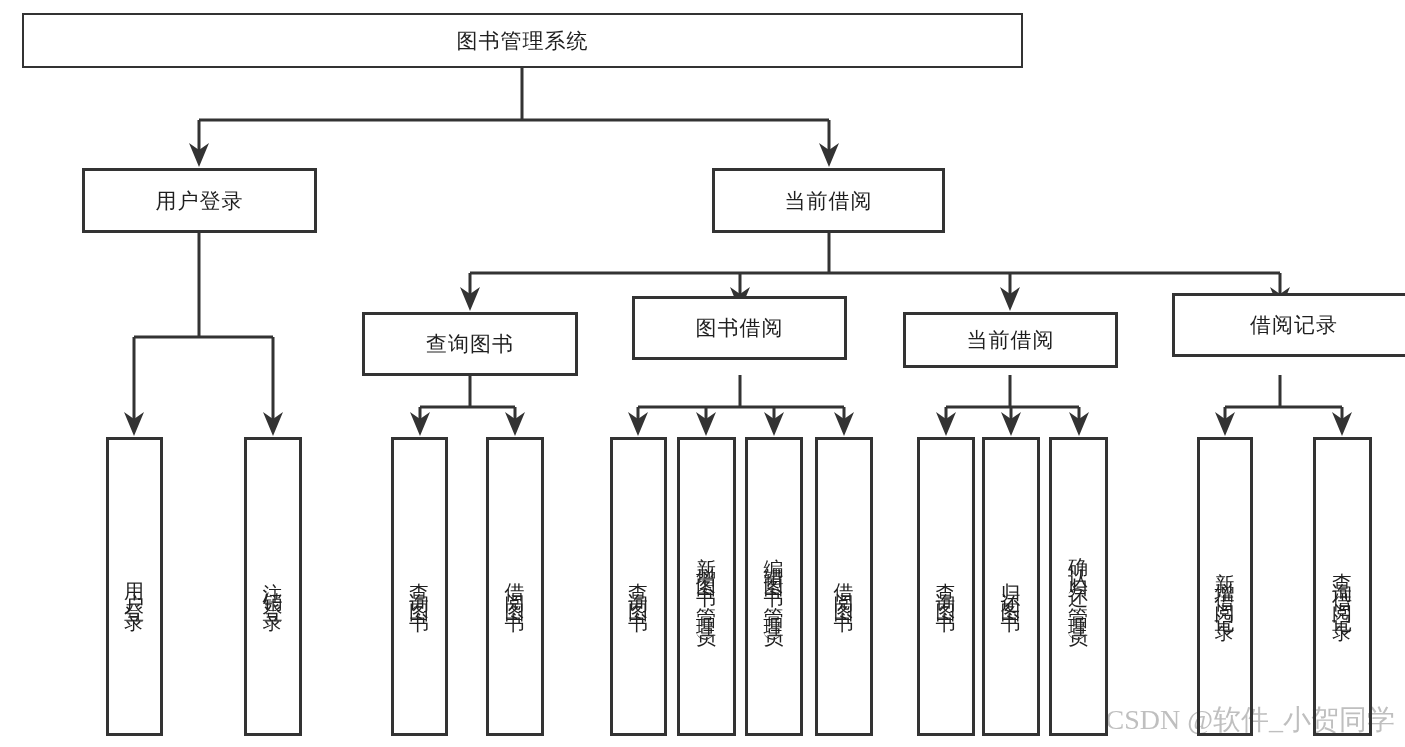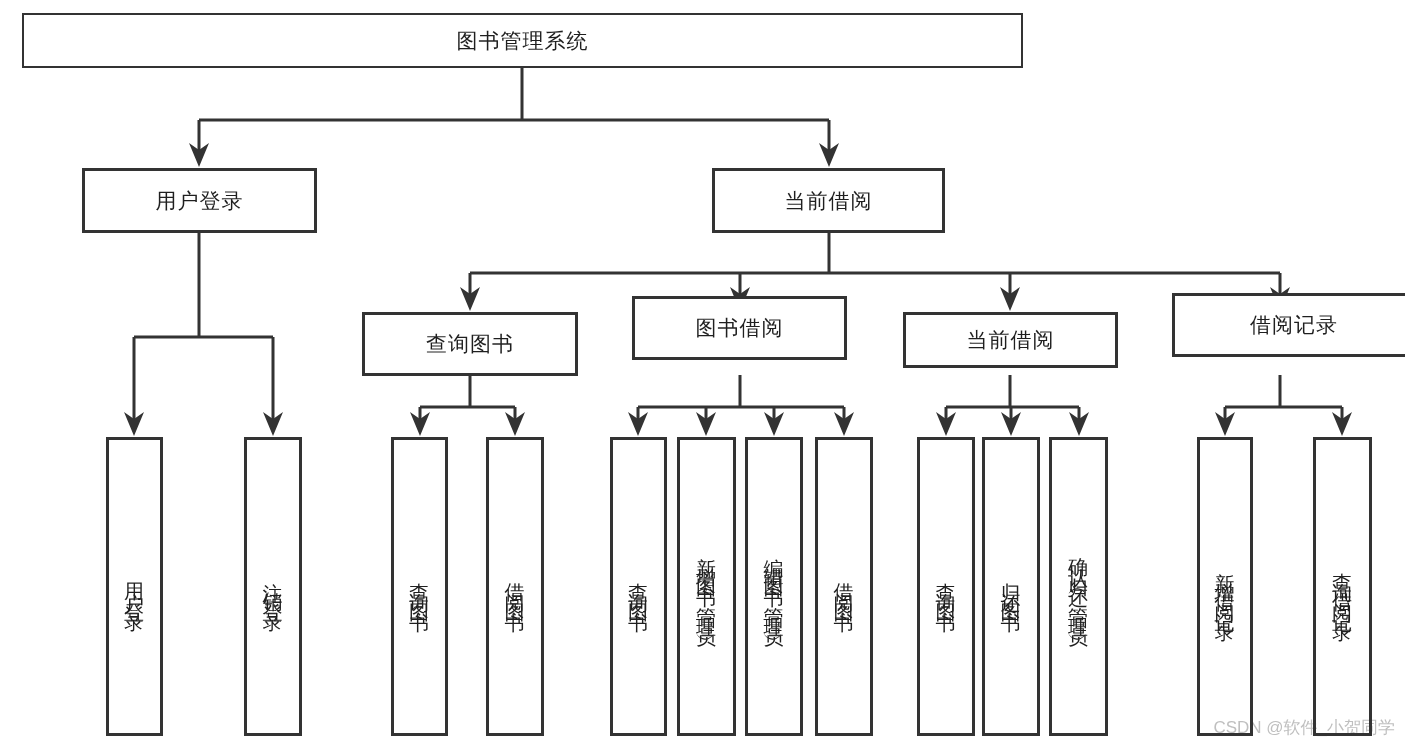--- a/index.html
+++ b/index.html
@@ -9,21 +9,21 @@
     --text:#1f1f1f;
     --background:#ffffff;
     --watermark:#bfbfbf;
   }
   *{margin:0;padding:0;box-sizing:border-box}
   html,body{background:var(--background)}
   .stage{
     position:relative;
     width:1405px;height:747px;
     background:var(--background);
-    font-family:Liberation Sans, sans-serif;
+    font-family:Liberation Serif, serif;
     color:var(--text);
     overflow:hidden;
   }
   .connectors{position:absolute;left:0;top:0;z-index:0}
   .connectors path{stroke:var(--line);stroke-width:3;fill:none}
   .connectors polygon{fill:var(--line);stroke:none}
   .box{
     position:absolute;z-index:1;
     background:var(--fill);
     border:3px solid var(--border);
@@ -37,21 +37,21 @@
     writing-mode:vertical-rl;
     text-orientation:mixed;
     font-size:20px;
     letter-spacing:10px;
     line-height:1.1;
     white-space:nowrap;
   }
   .watermark{
     position:absolute;z-index:5;
     right:10px;bottom:8px;
-    font-size:17px;
+    font-size:28px;
     color:var(--watermark);
     mix-blend-mode:darken;
     white-space:nowrap;
   }
 </style>
 </head>
 <body>
 
 <div class="stage">
 

